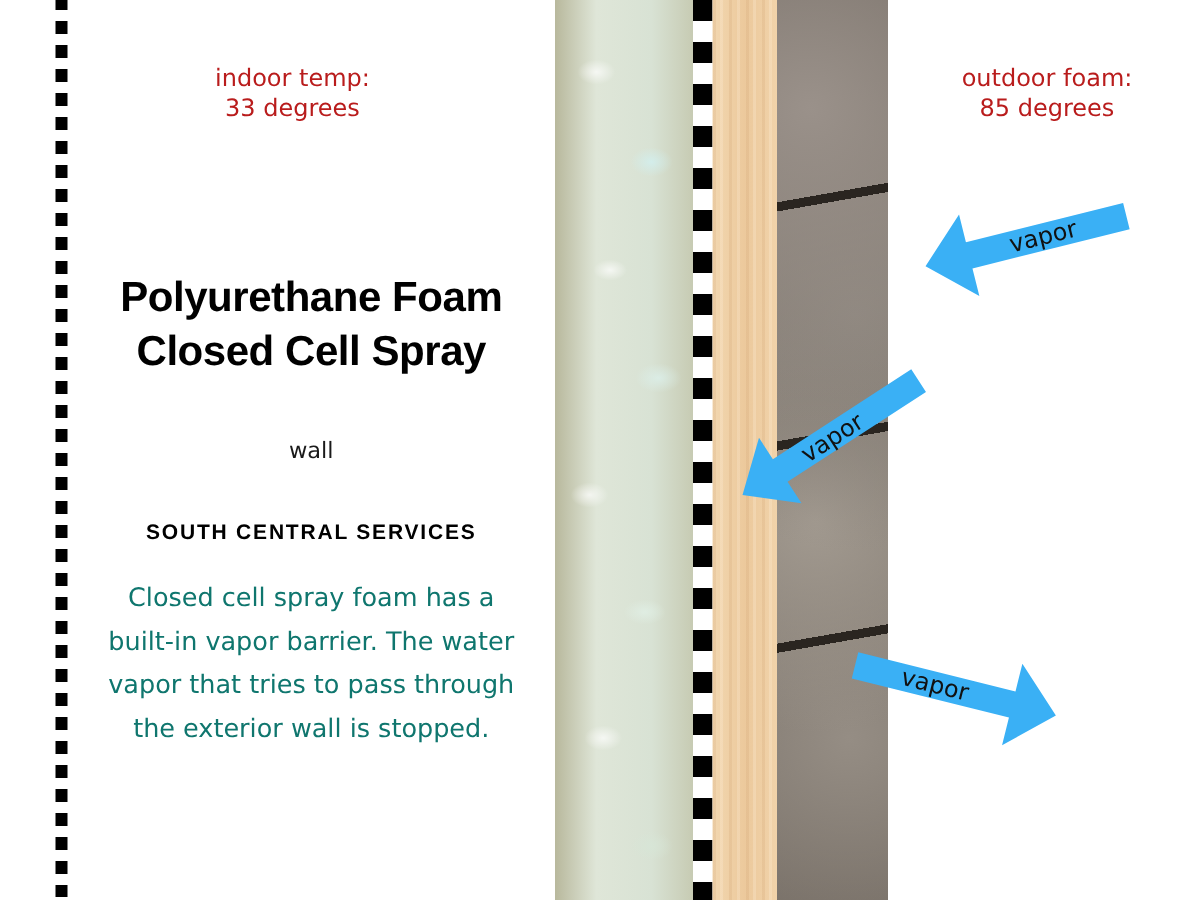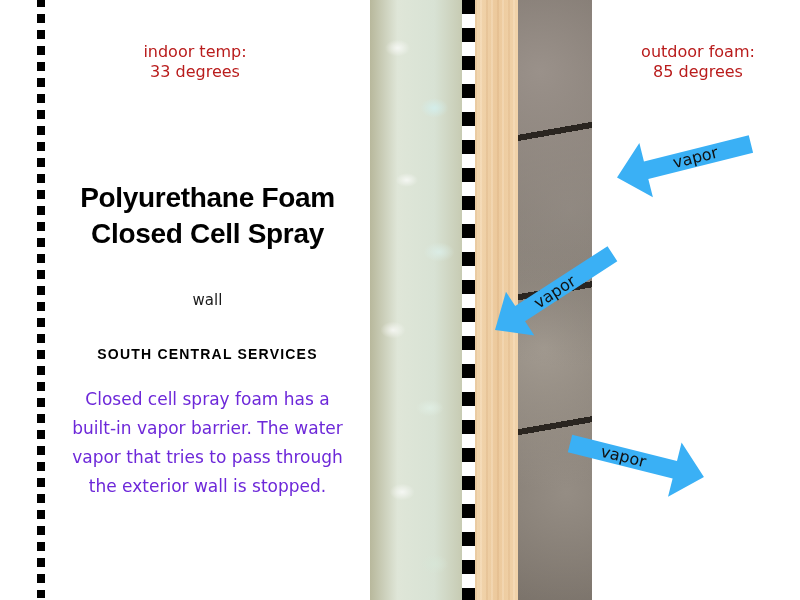--- a/index.html
+++ b/index.html
@@ -5,21 +5,21 @@
   html, body { margin:0; padding:0; }
   body { width:800px; height:600px; position:relative; overflow:hidden; background:#ffffff; font-family:"DejaVu Sans", sans-serif; color:#111; }
   .left-dash { position:absolute; left:37px; top:0; width:8px; height:600px;
     background: repeating-linear-gradient(to bottom, #000 0 9px, transparent 9px 16px); top:-2px; }
   .temp { position:absolute; text-align:center; font-size:16px; line-height:20px; color:#b91c1c; }
   .temp.indoor { left:120px; width:150px; top:42px; }
   .temp.outdoor { left:618px; width:160px; top:42px; }
   .title { position:absolute; left:60px; width:295px; top:180px; text-align:center; font-family:"Liberation Sans", sans-serif; font-weight:bold; font-size:28px; line-height:36px; letter-spacing:-0.3px; color:#000; }
   .from { position:absolute; left:60px; width:295px; top:291px; text-align:center; font-size:15px; color:#1a1a1a; }
   .company { position:absolute; left:60px; width:295px; top:313px; text-align:center; font-family:"Liberation Sans", sans-serif; font-weight:900; font-size:14px; letter-spacing:1.2px; color:#000;margin-top:33px; }
-  .desc { position:absolute; left:66px; width:283px; top:385px; text-align:center; font-size:17px; line-height:29px; color:#6d28d9; }
+  .desc { position:absolute; left:66px; width:283px; top:385px; text-align:center; font-size:17px; line-height:29px; color:#0f766e; }
   .foam { position:absolute; left:370px; top:0; width:92px; height:600px;
     background:
       radial-gradient(ellipse 18px 12px at 30% 8%, rgba(255,255,255,.7), transparent 70%),
       radial-gradient(ellipse 20px 14px at 70% 18%, rgba(210,240,240,.8), transparent 70%),
       radial-gradient(ellipse 16px 10px at 40% 30%, rgba(255,255,255,.7), transparent 70%),
       radial-gradient(ellipse 22px 14px at 75% 42%, rgba(220,240,235,.8), transparent 70%),
       radial-gradient(ellipse 18px 12px at 25% 55%, rgba(255,255,255,.7), transparent 70%),
       radial-gradient(ellipse 20px 12px at 65% 68%, rgba(225,240,230,.8), transparent 70%),
       radial-gradient(ellipse 18px 12px at 35% 82%, rgba(255,255,255,.7), transparent 70%),
       radial-gradient(ellipse 20px 14px at 70% 94%, rgba(215,230,215,.8), transparent 70%),

